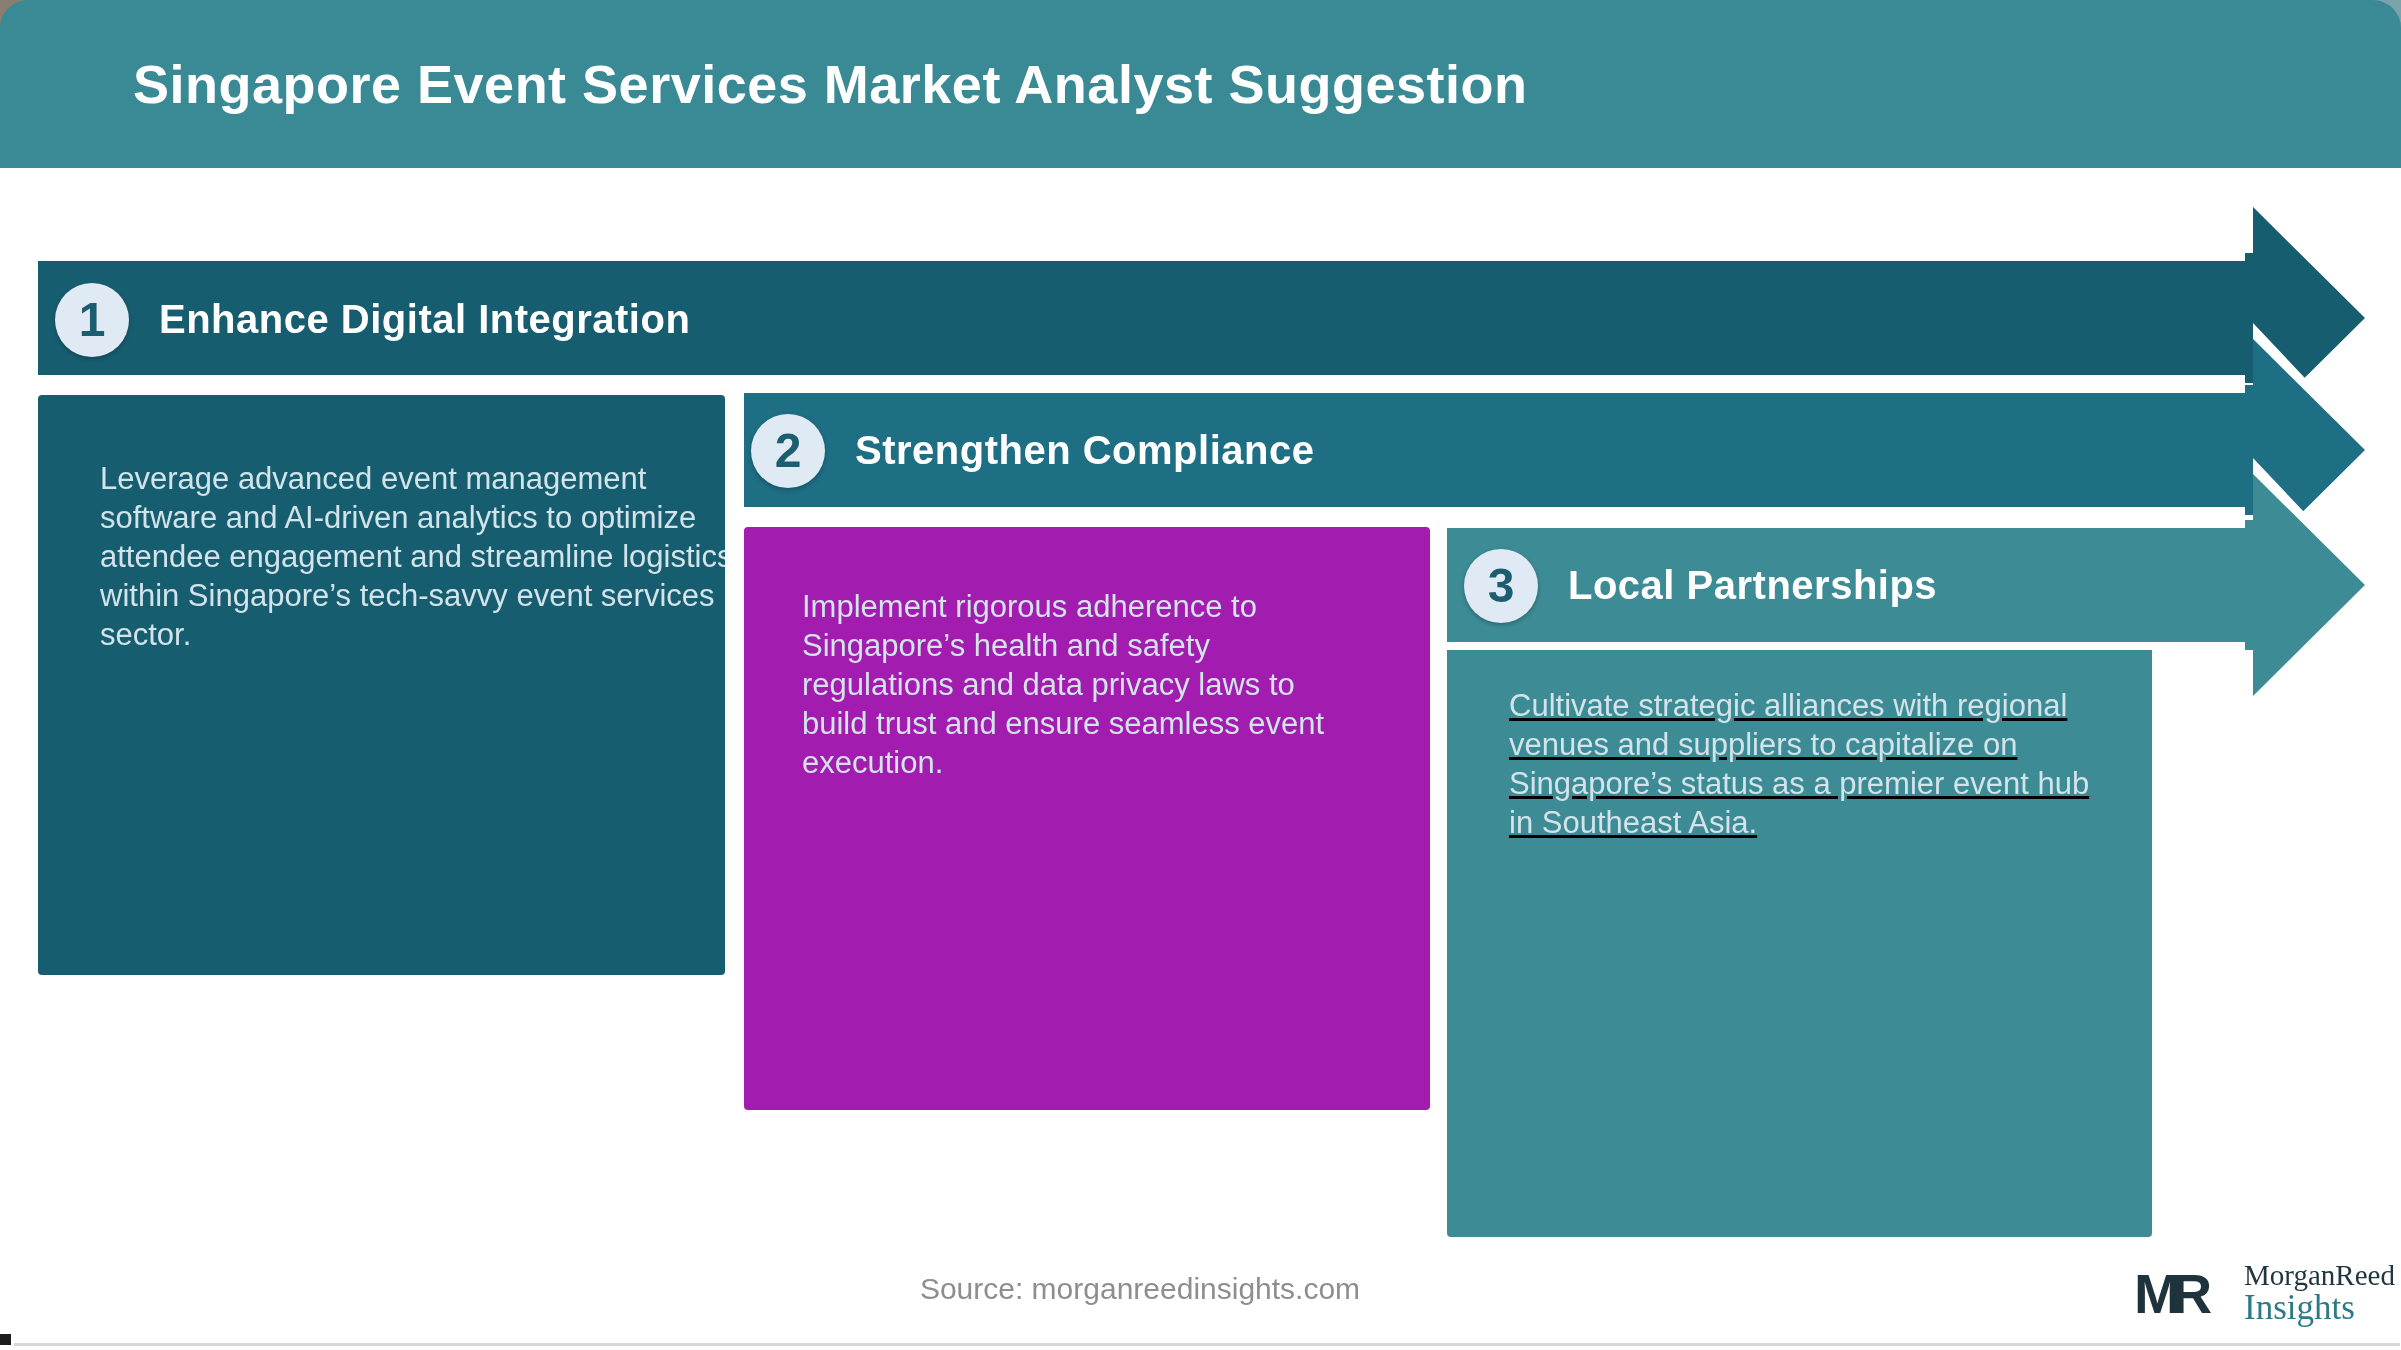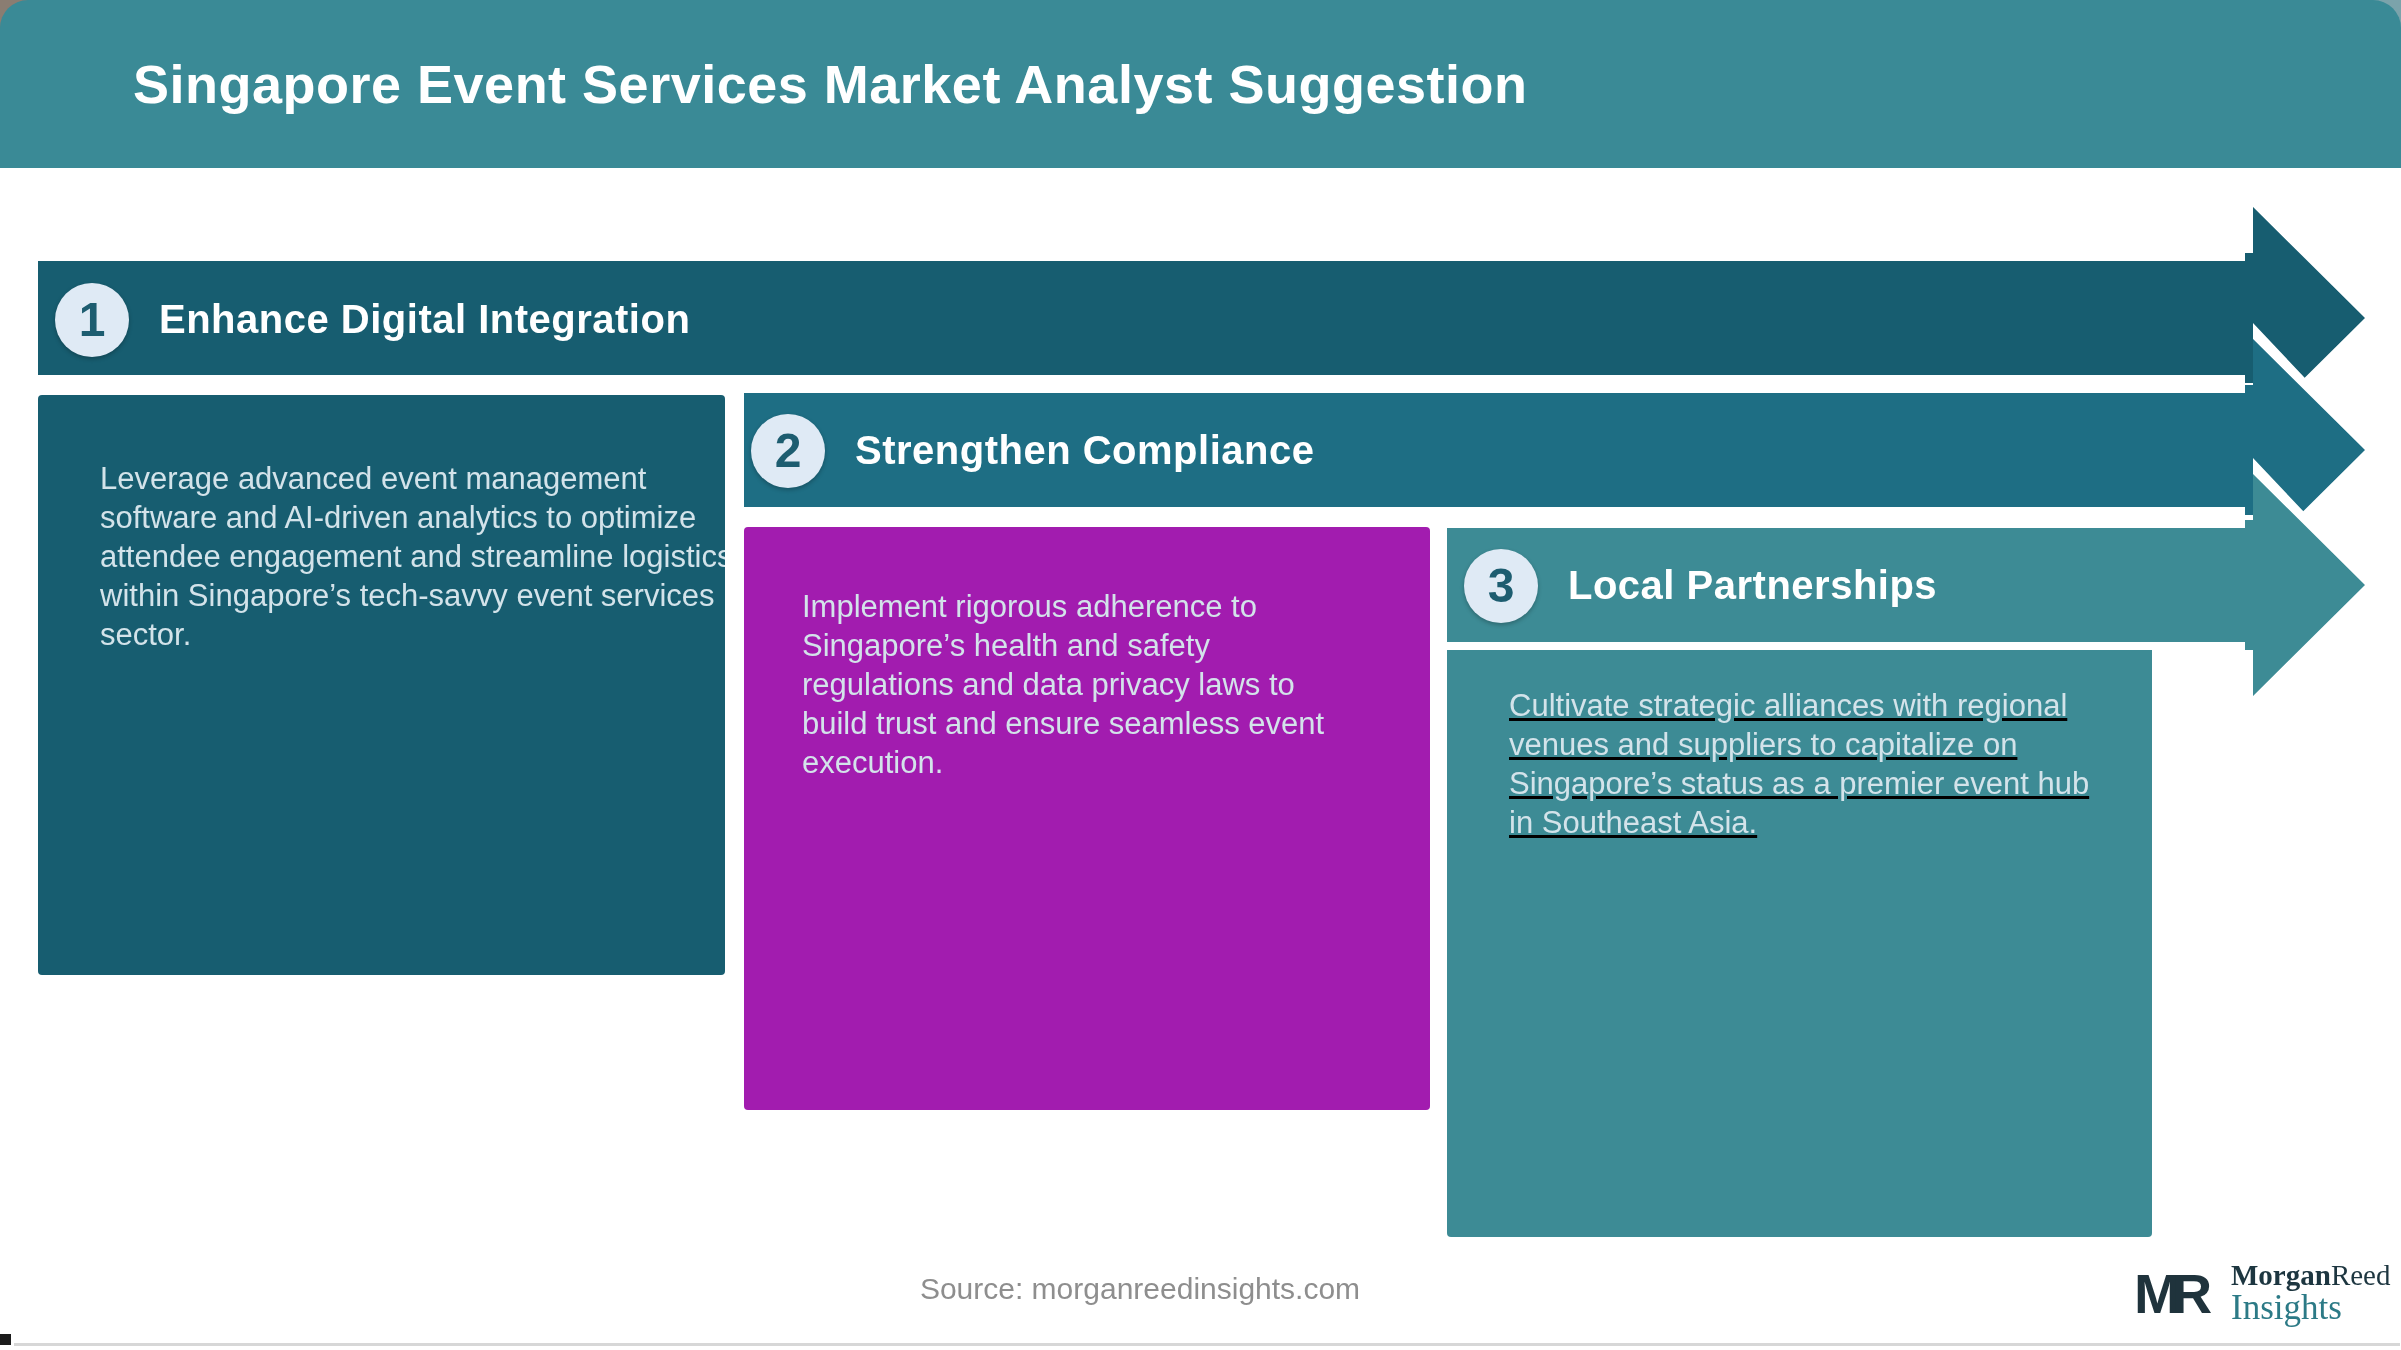--- a/index.html
+++ b/index.html
@@ -81,25 +81,25 @@
   .box2{left:744px;top:527px;width:686px;height:583px;background:#a21caf;}
   .box2 p{padding:60px 0 0 58px;width:565px;}
   .box3{left:1447px;top:644px;width:705px;height:593px;background:#3d8b95;text-decoration:underline;}
   .box3 p{padding:42px 0 0 62px;width:590px;}
 
   
   .source{
     position:absolute;left:0;top:1272px;width:2280px;
     text-align:center;color:#8e8e8e;font-size:30px;z-index:2;
   }
-  .logo{position:absolute;left:2136px;top:1260px;display:flex;align-items:center;gap:13px;z-index:3;}
+  .logo{position:absolute;left:2136px;top:1260px;display:flex;align-items:center;gap:26px;z-index:3;}
   .logo-mark{flex:0 0 auto;}
   .logo-text{display:flex;flex-direction:column;line-height:1.05;font-family:"Liberation Serif", serif;}
   .logo-name{font-size:29px;color:#1d3640;}
-  .logo-name .bold{font-weight:700;}
+  .logo-name .bold{font-weight:400;}
   .logo-tagline{font-size:35px;color:#2c7a86;}
 </style>
 </head>
 <body>
 
 <div id="slide">
 
   <div class="corner-tl"></div>
   <div class="corner-tr"></div>
   <div class="edge-tr-bar"></div>

